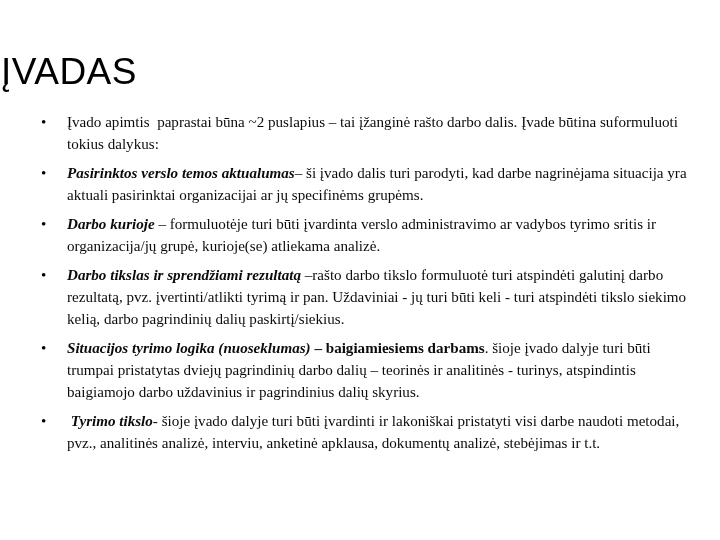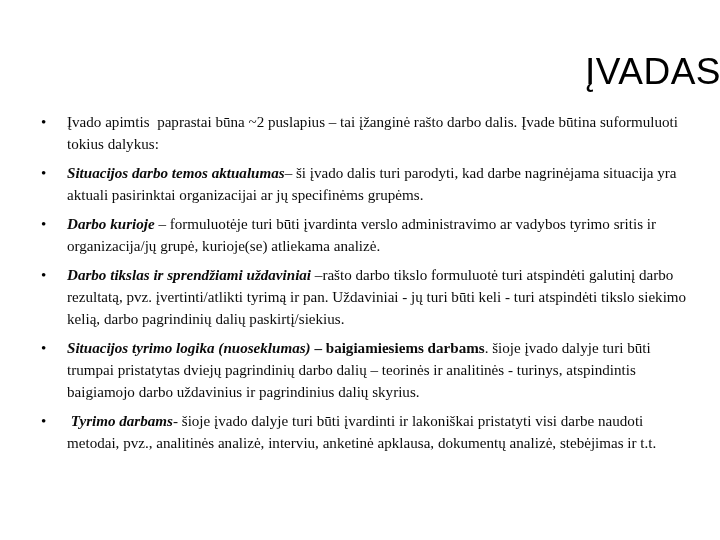--- a/index.html
+++ b/index.html
@@ -18,21 +18,21 @@
     position: relative;
     width: 720px;
     height: 540px;
     background: #ffffff;
   }
   .slide-title {
     position: absolute;
     top: 28px;
     left: 1px;
     width: 720px;
-    text-align: right;
+    text-align: left;
     font-family: "Liberation Sans", sans-serif;
     font-size: 37px;
     font-weight: 400;
     letter-spacing: 0.5px;
     line-height: 1.05;
     color: #000000;
   }
   .body-block {
     position: absolute;
     top: 111px;
@@ -81,21 +81,21 @@
 </head>
 <body>
 
 <div class="slide">
 
   <h1 class="slide-title">ĮVADAS</h1>
 
   <div class="body-block">
     <ul class="bullets">
         <li><span class="bullet-dot">•</span><span class="seg">Įvado apimtis  paprastai būna ~2 puslapius – tai įžanginė rašto darbo dalis. Įvade </span><span class="seg u">būtina suformuluoti</span><span class="seg"> tokius dalykus:</span></li>
-        <li><span class="bullet-dot">•</span><span class="seg lead-bi">Situacijos darbo temos aktualumas</span><span class="seg">– ši įvado dalis turi parodyti, kad darbe nagrinėjama situacija yra aktuali pasirinktai organizacijai ar jų specifinėms grupėms.</span></li>
+        <li><span class="bullet-dot">•</span><span class="seg lead-bi">Pasirinktos verslo temos aktualumas</span><span class="seg">– ši įvado dalis turi parodyti, kad darbe nagrinėjama situacija yra aktuali pasirinktai organizacijai ar jų specifinėms grupėms.</span></li>
         <li><span class="bullet-dot">•</span><span class="seg lead-bi">Darbo kurioje</span><span class="seg"> – formuluotėje turi būti įvardinta verslo administravimo ar vadybos tyrimo sritis ir organizacija/jų grupė, kurioje(se) atliekama analizė.</span></li>
-        <li><span class="bullet-dot">•</span><span class="seg lead-bi">Darbo tikslas ir sprendžiami uždaviniai</span><span class="seg"> –rašto darbo tikslo formuluotė turi atspindėti galutinį darbo rezultatą, pvz. įvertinti/atlikti tyrimą ir pan. Uždaviniai - jų turi būti keli - turi atspindėti tikslo siekimo kelią, darbo pagrindinių dalių paskirtį/siekius.</span></li>
+        <li><span class="bullet-dot">•</span><span class="seg lead-bi">Darbo tikslas ir sprendžiami rezultatą</span><span class="seg"> –rašto darbo tikslo formuluotė turi atspindėti galutinį darbo rezultatą, pvz. įvertinti/atlikti tyrimą ir pan. Uždaviniai - jų turi būti keli - turi atspindėti tikslo siekimo kelią, darbo pagrindinių dalių paskirtį/siekius.</span></li>
         <li><span class="bullet-dot">•</span><span class="seg lead-bi">Situacijos tyrimo logika (nuoseklumas)</span><span class="seg lead-b"> – baigiamiesiems darbams</span><span class="seg">. šioje įvado dalyje turi būti trumpai pristatytas dviejų pagrindinių darbo dalių – teorinės ir analitinės - turinys, atspindintis baigiamojo darbo uždavinius ir pagrindinius dalių skyrius.</span></li>
-        <li><span class="bullet-dot">•</span><span class="seg lead-bi"> Tyrimo darbams</span><span class="seg">- šioje įvado dalyje turi būti įvardinti ir lakoniškai pristatyti visi darbe naudoti metodai, pvz., analitinės analizė, interviu, anketinė apklausa, dokumentų analizė, stebėjimas ir t.t.</span></li>
+        <li><span class="bullet-dot">•</span><span class="seg lead-bi"> Tyrimo tikslo</span><span class="seg">- šioje įvado dalyje turi būti įvardinti ir lakoniškai pristatyti visi darbe naudoti metodai, pvz., analitinės analizė, interviu, anketinė apklausa, dokumentų analizė, stebėjimas ir t.t.</span></li>
       </ul>
   </div>
 
 </div>
 
 </body></html>

